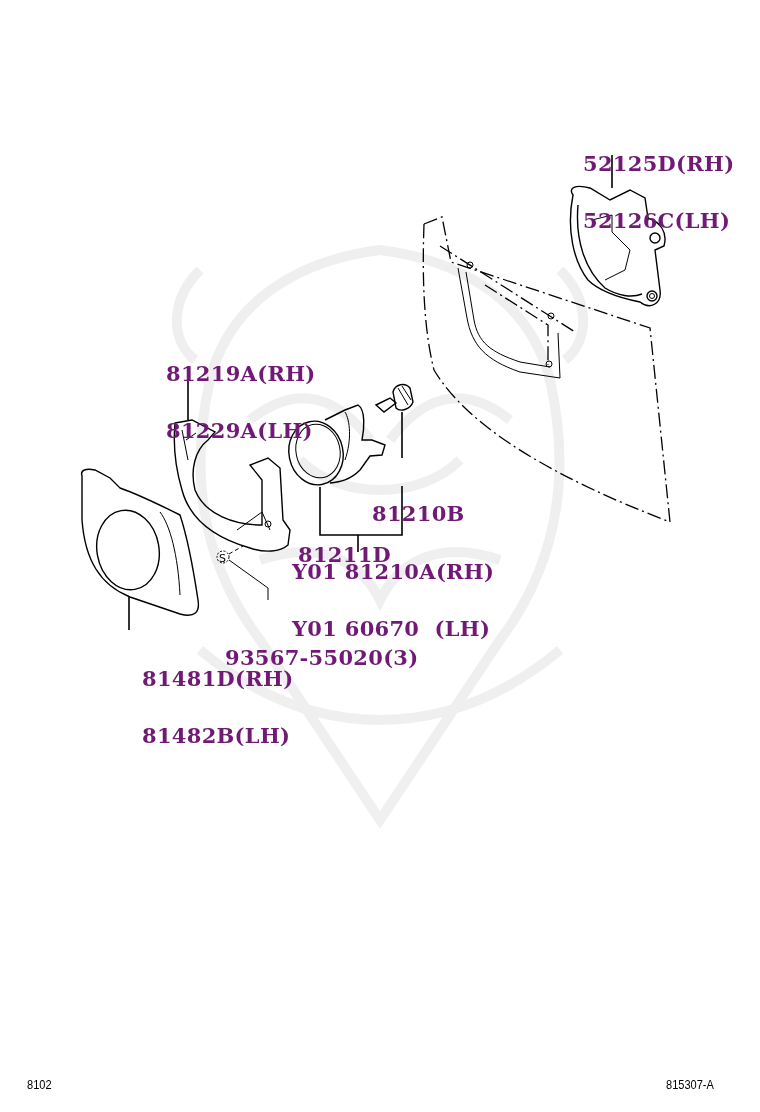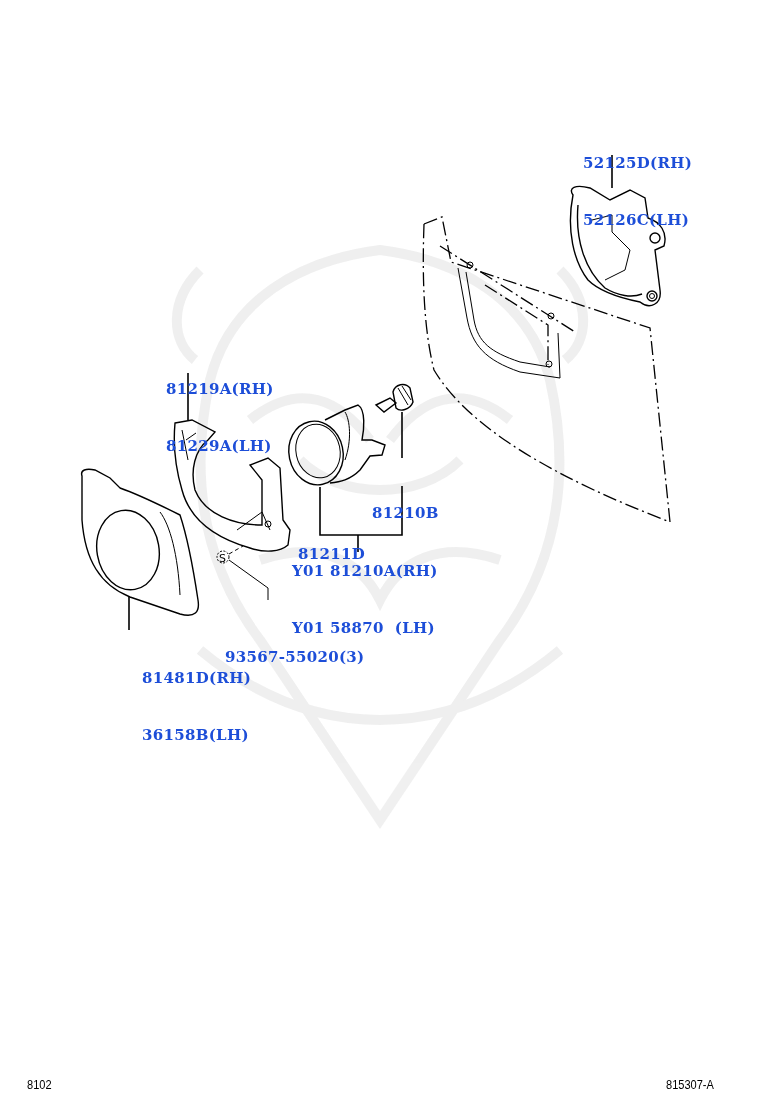--- a/index.html
+++ b/index.html
@@ -2,23 +2,23 @@
 <html><head>
   <meta charset="utf-8">
   <style>
     html, body { margin: 0; padding: 0; background: #ffffff; }
     body { width: 760px; height: 1112px; position: relative; overflow: hidden; }
     #canvas { position: absolute; left: 0; top: 0; width: 760px; height: 1112px; }
     .label {
       position: absolute;
       font-family: "DejaVu Serif", "Liberation Serif", serif;
       font-weight: bold;
-      font-size: 15px;
+      font-size: 21px;
       line-height: 19px;
-      color: #1d4ed8;
+      color: #701a75;
       white-space: pre;
       letter-spacing: 0.3px;
     }
     .footer {
       position: absolute;
       font-family: "Liberation Sans", "DejaVu Sans", sans-serif;
       font-size: 13px;
       color: #000;
       transform: scaleX(0.85);
       transform-origin: left top;
@@ -107,43 +107,43 @@
       <line class="leader" x1="129" y1="597" x2="129" y2="630"></line>
     </g>
   </svg>
 
   
   <div class="label" style="left:583px; top:116px;">
     <div>52125D(RH)</div>
     <div>52126C(LH)</div>
   </div>
 
-  <div class="label" style="left:166px; top:342px;">
+  <div class="label" style="left:166px; top:326px;">
     <div>81219A(RH)</div>
     <div>81229A(LH)</div>
   </div>
 
   <div class="label" style="left:372px; top:466px;text-align:center;">
     <div>81210B</div>
   </div>
 
   <div class="label" style="left:298px; top:507px;text-align:center;">
     <div>81211D</div>
   </div>
 
   <div class="label" style="left:292px; top:524px;">
     <div>Y01 81210A(RH)</div>
-    <div>Y01 58870  (LH)</div>
+    <div>Y01 60670  (LH)</div>
   </div>
 
   <div class="label" style="left:225px; top:610px;">
     <div>93567-55020(3)</div>
   </div>
 
   <div class="label" style="left:99px; top:631px;margin-left:43px;">
     <div>81481D(RH)</div>
-    <div>36158B(LH)</div>
+    <div>81482B(LH)</div>
   </div>
 
   
   <div class="footer" style="left:27px; top:1077px;">8102</div>
   <div class="footer" style="left:666px; top:1077px;">815307-A</div>
 </div>
 
 </body></html>

